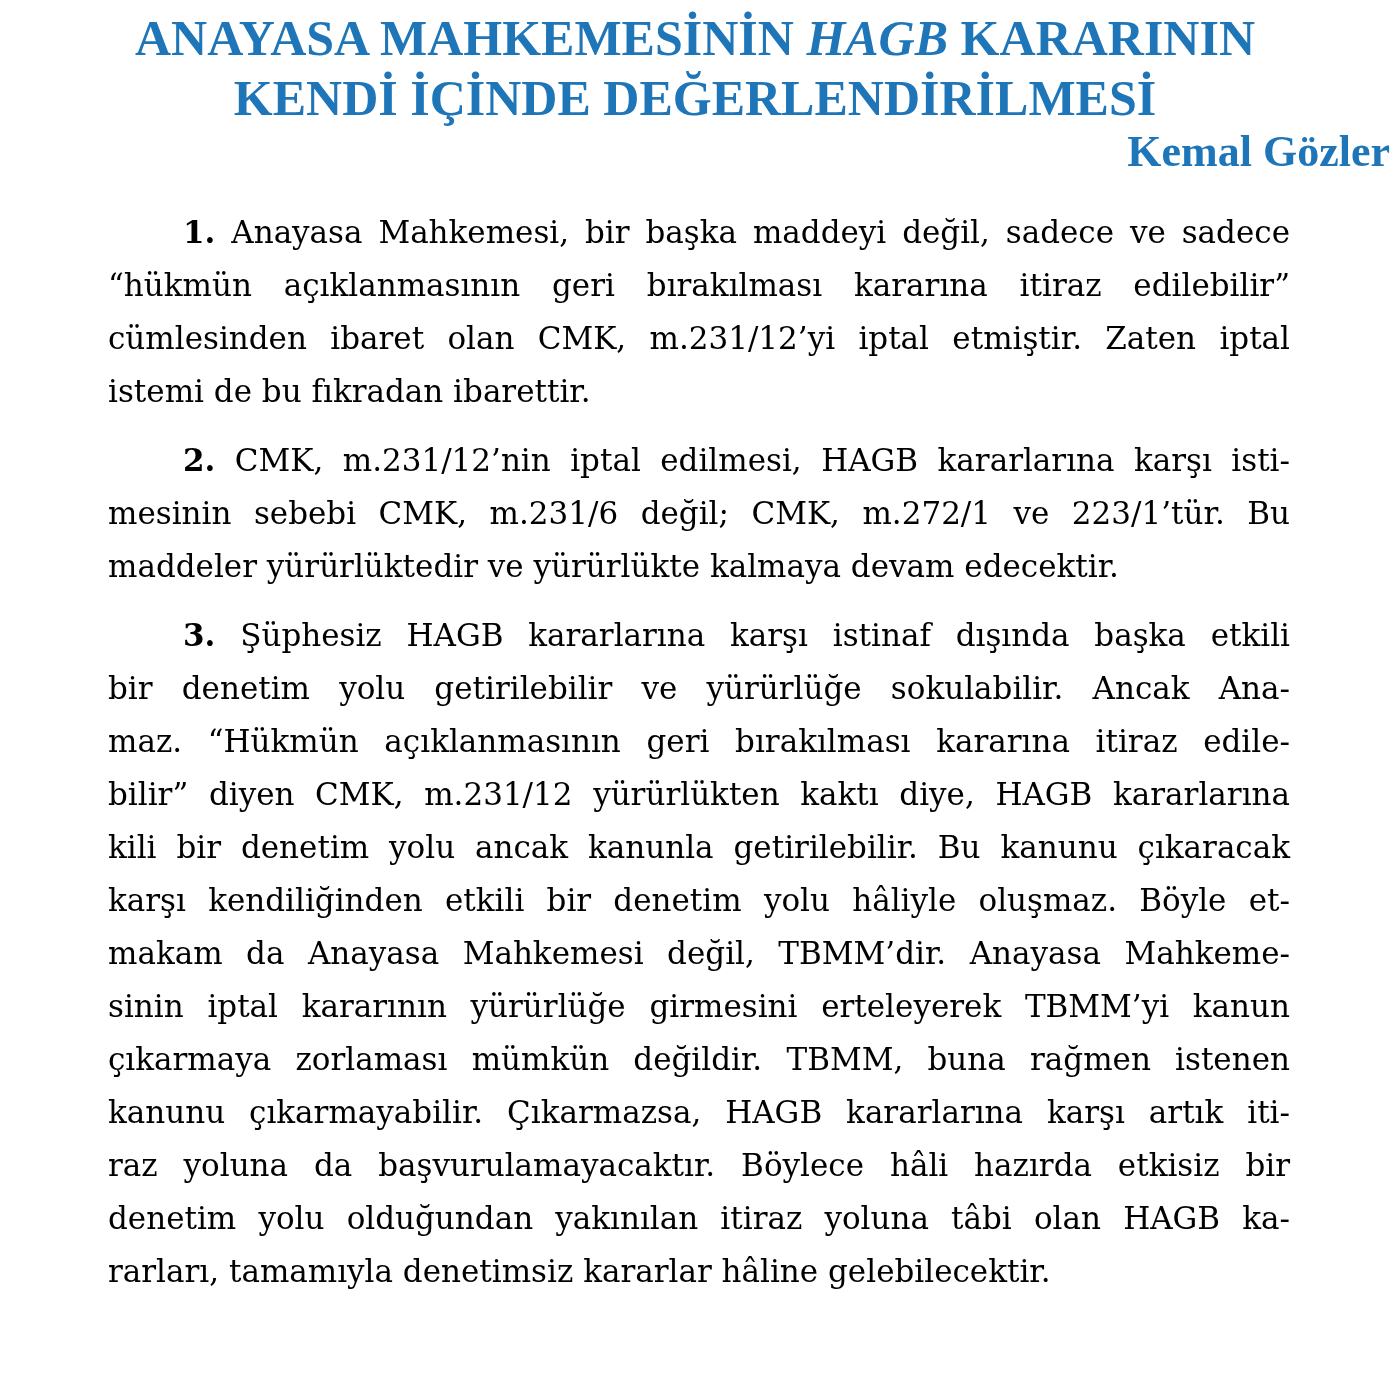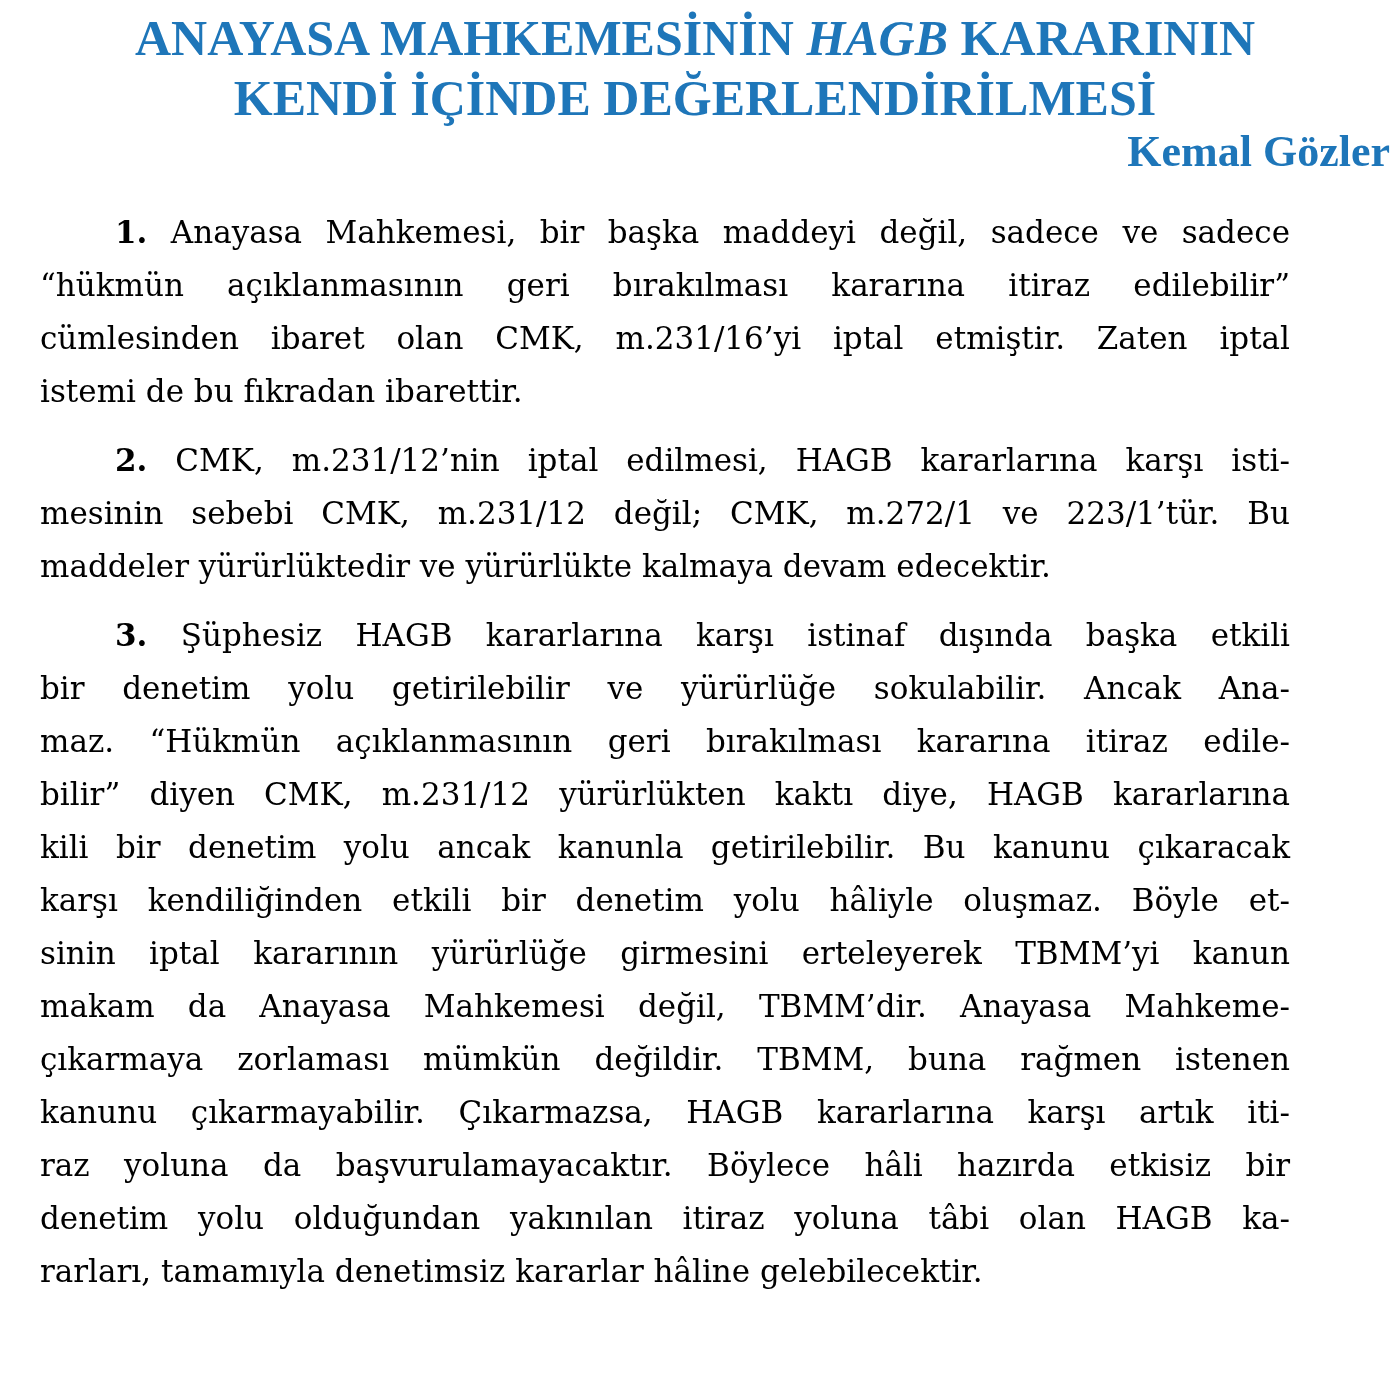--- a/index.html
+++ b/index.html
@@ -32,21 +32,21 @@
   .author {
     font-family: "Liberation Serif", "DejaVu Serif", serif;
     font-weight: bold;
     font-size: 44px;
     line-height: 48px;
     color: var(--accent);
     text-align: right;
   }
   .content {
     margin-top: 30px;
-    padding-left: 40px;
+    padding-left: 108px;
     padding-right: 100px;
     font-family: "DejaVu Serif", "Liberation Serif", serif;
     font-size: 31px;
     line-height: 53px;
     color: var(--text);
   }
   .para + .para { margin-top: 16px; }
   .line {
     text-align: justify;
     text-align-last: justify;
@@ -65,39 +65,39 @@
     <span class="title-line">KENDİ İÇİNDE DEĞERLENDİRİLMESİ</span>
   </h1>
 
   <div class="author">Kemal Gözler</div>
 
   <div class="content">
 
     <div class="para">
       <div class="line first"><b class="para-number">1.</b><span> Anayasa Mahkemesi, bir başka maddeyi değil, sadece ve sadece</span></div>
       <div class="line">“hükmün açıklanmasının geri bırakılması kararına itiraz edilebilir”</div>
-      <div class="line">cümlesinden ibaret olan CMK, m.231/16’yi iptal etmiştir. Zaten iptal</div>
+      <div class="line">cümlesinden ibaret olan CMK, m.231/12’yi iptal etmiştir. Zaten iptal</div>
       <div class="line last">istemi de bu fıkradan ibarettir.</div>
     </div>
 
     <div class="para">
       <div class="line first"><b class="para-number">2.</b><span> CMK, m.231/12’nin iptal edilmesi, HAGB kararlarına karşı isti-</span></div>
-      <div class="line">mesinin sebebi CMK, m.231/12 değil; CMK, m.272/1 ve 223/1’tür. Bu</div>
+      <div class="line">mesinin sebebi CMK, m.231/6 değil; CMK, m.272/1 ve 223/1’tür. Bu</div>
       <div class="line last">maddeler yürürlüktedir ve yürürlükte kalmaya devam edecektir.</div>
     </div>
 
     <div class="para">
       <div class="line first"><b class="para-number">3.</b><span> Şüphesiz HAGB kararlarına karşı istinaf dışında başka etkili</span></div>
       <div class="line">bir denetim yolu getirilebilir ve yürürlüğe sokulabilir. Ancak Ana-</div>
       <div class="line">maz. “Hükmün açıklanmasının geri bırakılması kararına itiraz edile-</div>
       <div class="line">bilir” diyen CMK, m.231/12 yürürlükten kaktı diye, HAGB kararlarına</div>
       <div class="line">kili bir denetim yolu ancak kanunla getirilebilir. Bu kanunu çıkaracak</div>
       <div class="line">karşı kendiliğinden etkili bir denetim yolu hâliyle oluşmaz. Böyle et-</div>
+      <div class="line">makam da Anayasa Mahkemesi değil, TBMM’dir. Anayasa Mahkeme-</div>
       <div class="line">sinin iptal kararının yürürlüğe girmesini erteleyerek TBMM’yi kanun</div>
-      <div class="line">makam da Anayasa Mahkemesi değil, TBMM’dir. Anayasa Mahkeme-</div>
       <div class="line">çıkarmaya zorlaması mümkün değildir. TBMM, buna rağmen istenen</div>
       <div class="line">kanunu çıkarmayabilir. Çıkarmazsa, HAGB kararlarına karşı artık iti-</div>
       <div class="line">raz yoluna da başvurulamayacaktır. Böylece hâli hazırda etkisiz bir</div>
       <div class="line">denetim yolu olduğundan yakınılan itiraz yoluna tâbi olan HAGB ka-</div>
       <div class="line last">rarları, tamamıyla denetimsiz kararlar hâline gelebilecektir.</div>
     </div>
 
   </div>
 </div>
 

